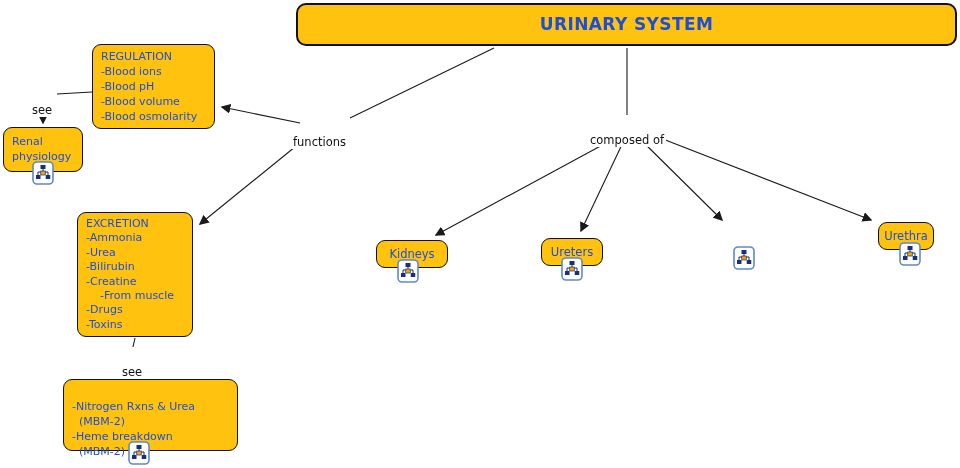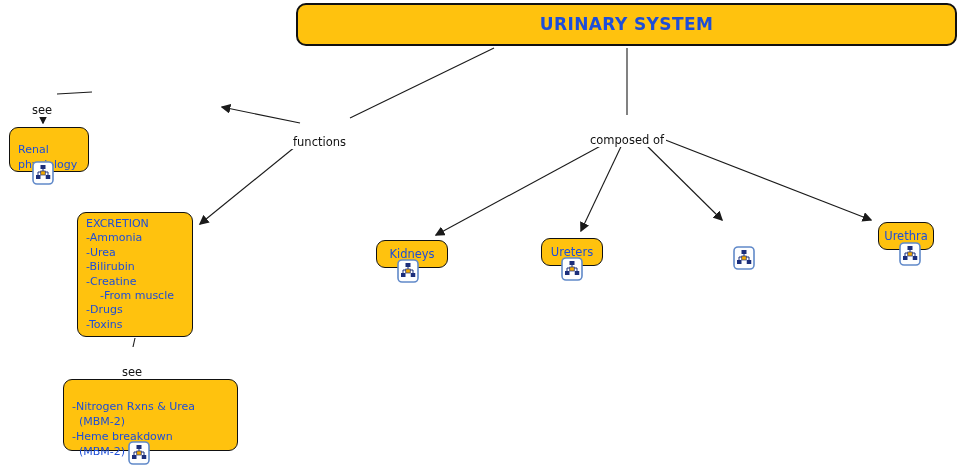--- a/index.html
+++ b/index.html
@@ -41,22 +41,29 @@
       <line x1="43" y1="104" x2="43" y2="123" marker-end="url(#arrow)"></line>
       <line x1="135" y1="338" x2="133" y2="347"></line>
       <line x1="134" y1="365" x2="136" y2="375" marker-end="url(#arrow)"></line>
     </g>
   </svg>
 
   <div class="node title-node" style="left:296px;top:3px;width:661px;height:43px">
     <span>URINARY SYSTEM</span>
   </div>
 
+  <div class="node" style="left:92px;top:44px;width:123px;height:85px">
+    <div class="ln">REGULATION</div>
+    <div class="ln">-Blood ions</div>
+    <div class="ln">-Blood pH</div>
+    <div class="ln">-Blood volume</div>
+    <div class="ln">-Blood osmolarity</div>
+  </div>
 
-  <div class="node" style="left:9px;top:127px;width:80px;height:45px;padding-top:14px">
+  <div class="node" style="left:3px;top:127px;width:80px;height:45px;padding-top:6px">
     <div class="ln">Renal</div>
     <div class="ln">physiology</div>
   </div>
 
   <div class="node excretion" style="left:77px;top:212px;width:116px;height:125px">
     <div class="ln">EXCRETION</div>
     <div class="ln">-Ammonia</div>
     <div class="ln">-Urea</div>
     <div class="ln">-Bilirubin</div>
     <div class="ln">-Creatine</div>

